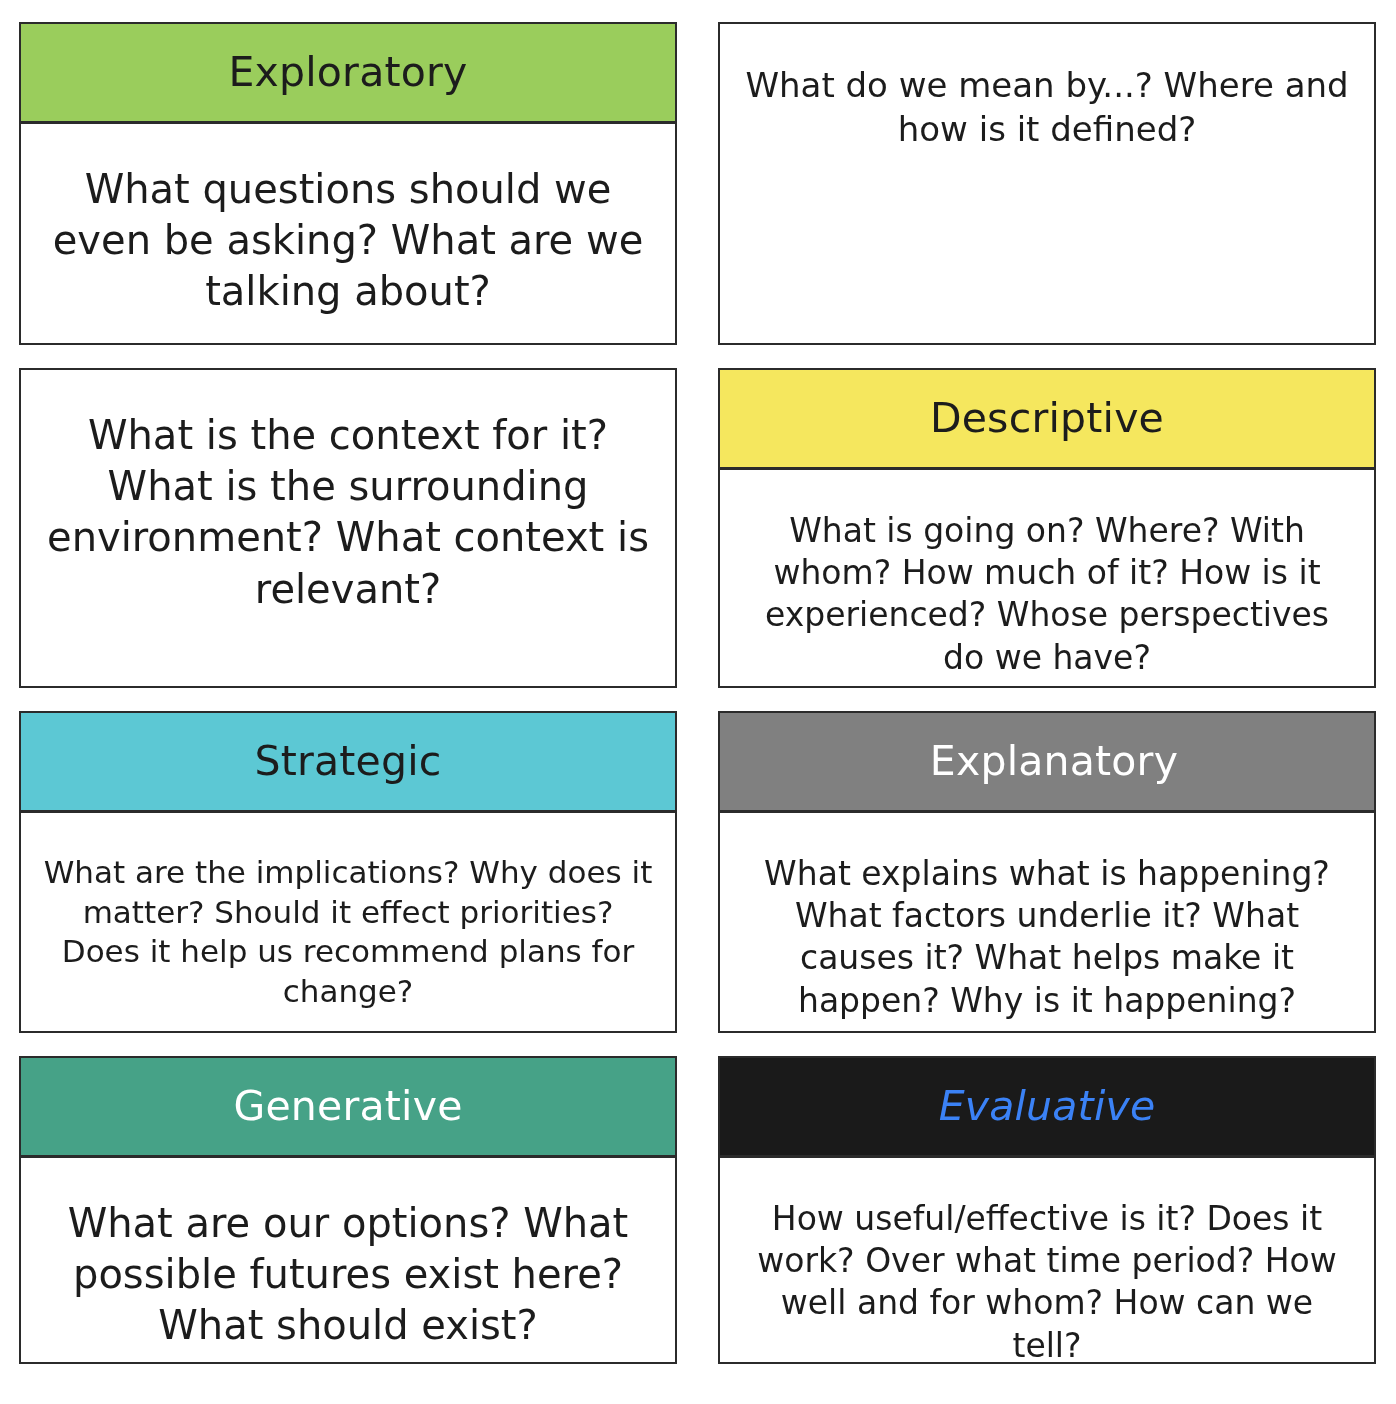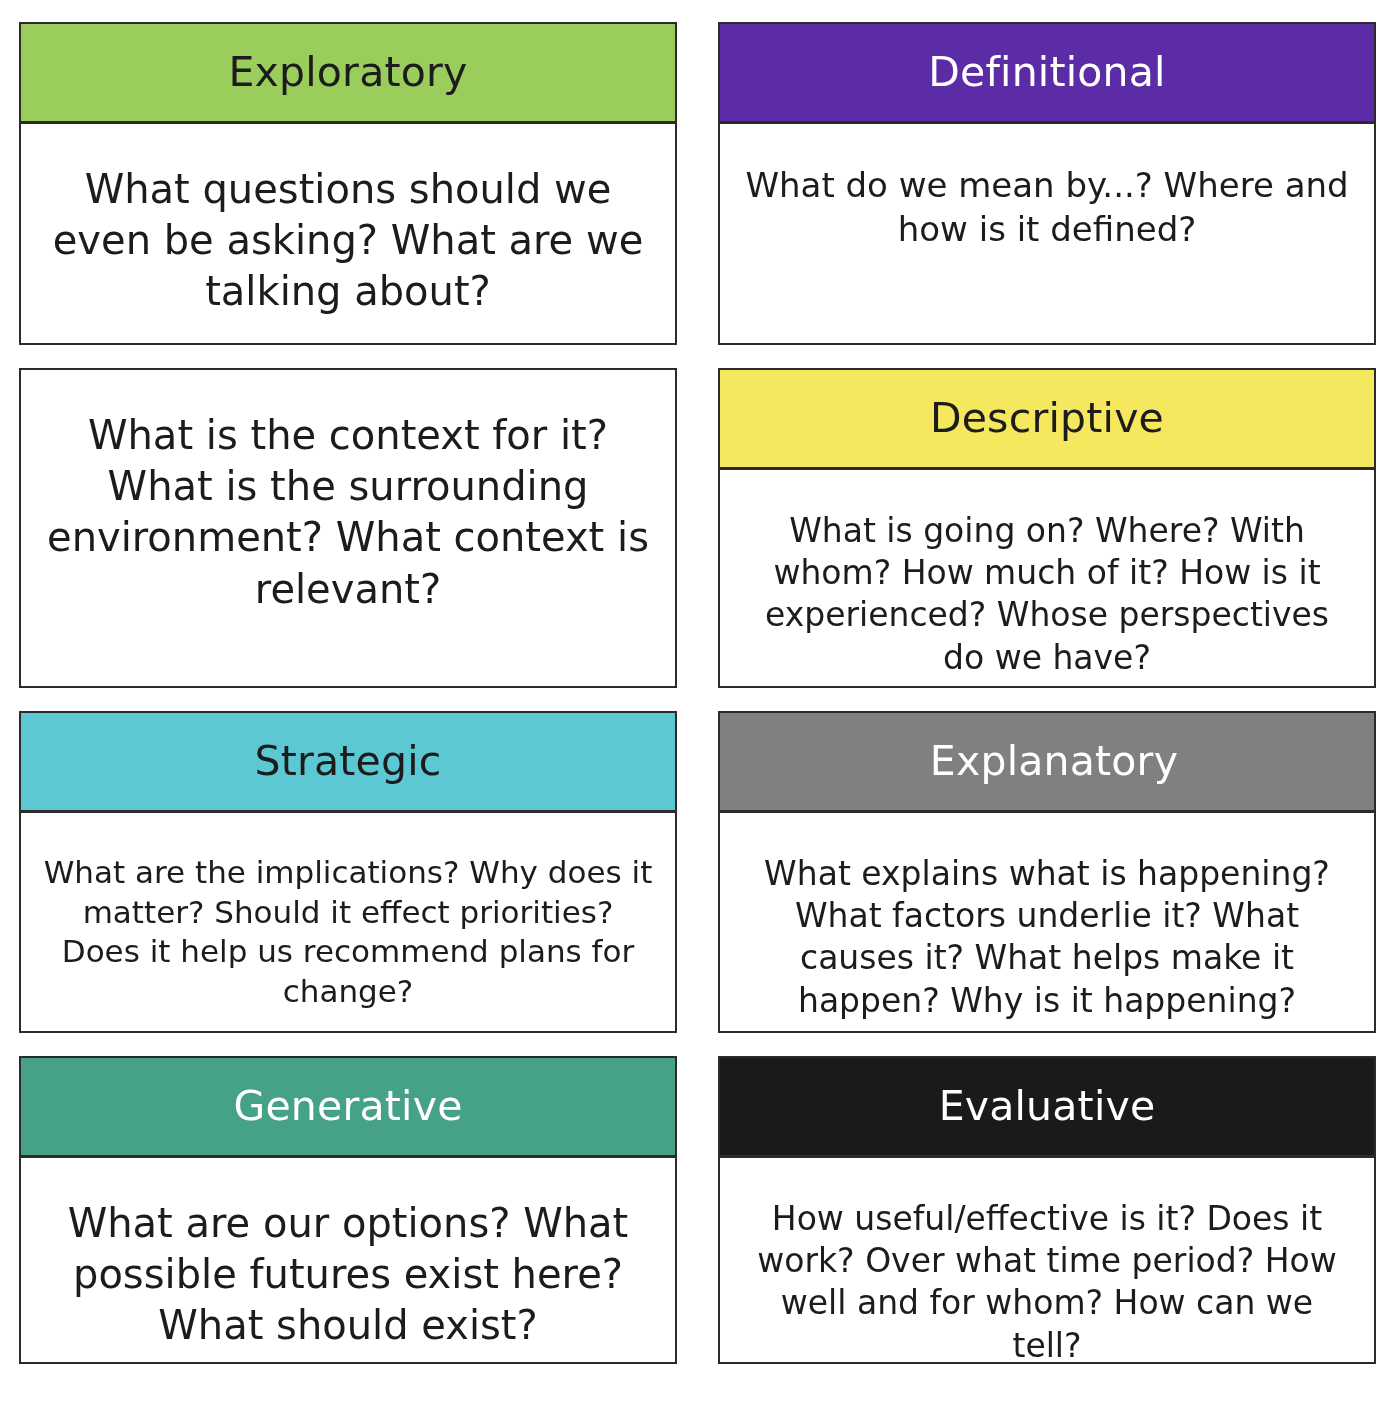--- a/index.html
+++ b/index.html
@@ -91,23 +91,20 @@
     <div class="card row1 size-xl">
       <div class="card-header" style="background: rgb(154, 205, 92);">
         <span class="card-title" style="color: rgb(28, 28, 28);">Exploratory</span>
       </div>
       <div class="card-body">
         <span class="card-body-text">What questions should we even be asking? What are we talking about?</span>
       </div>
     </div>
 
     <div class="card row1 size-lg">
-      <div class="card-header" style="background: rgb(91, 44, 165);">
-        <span class="card-title" style="color: rgb(255, 255, 255);">Definitional</span>
-      </div>
       <div class="card-body">
         <span class="card-body-text">What do we mean by...? Where and how is it defined?</span>
       </div>
     </div>
 
     <div class="card row2 size-xl">
       <div class="card-body">
         <span class="card-body-text">What is the context for it? What is the surrounding environment? What context is relevant?</span>
       </div>
     </div>
@@ -143,21 +140,21 @@
       <div class="card-header" style="background: rgb(70, 162, 135);">
         <span class="card-title" style="color: rgb(255, 255, 255);">Generative</span>
       </div>
       <div class="card-body">
         <span class="card-body-text">What are our options? What possible futures exist here? What should exist?</span>
       </div>
     </div>
 
     <div class="card row4 size-md">
       <div class="card-header" style="background: rgb(26, 26, 26);">
-        <span class="card-title" style="color: #ffffff;">Evaluative</span>
+        <span class="card-title" style="color: #3b82f6; font-style: italic;">Evaluative</span>
       </div>
       <div class="card-body">
         <span class="card-body-text">How useful/effective is it? Does it work? Over what time period? How well and for whom? How can we tell?</span>
       </div>
     </div>
 
   </div>
 </div>
 
 </body></html>

